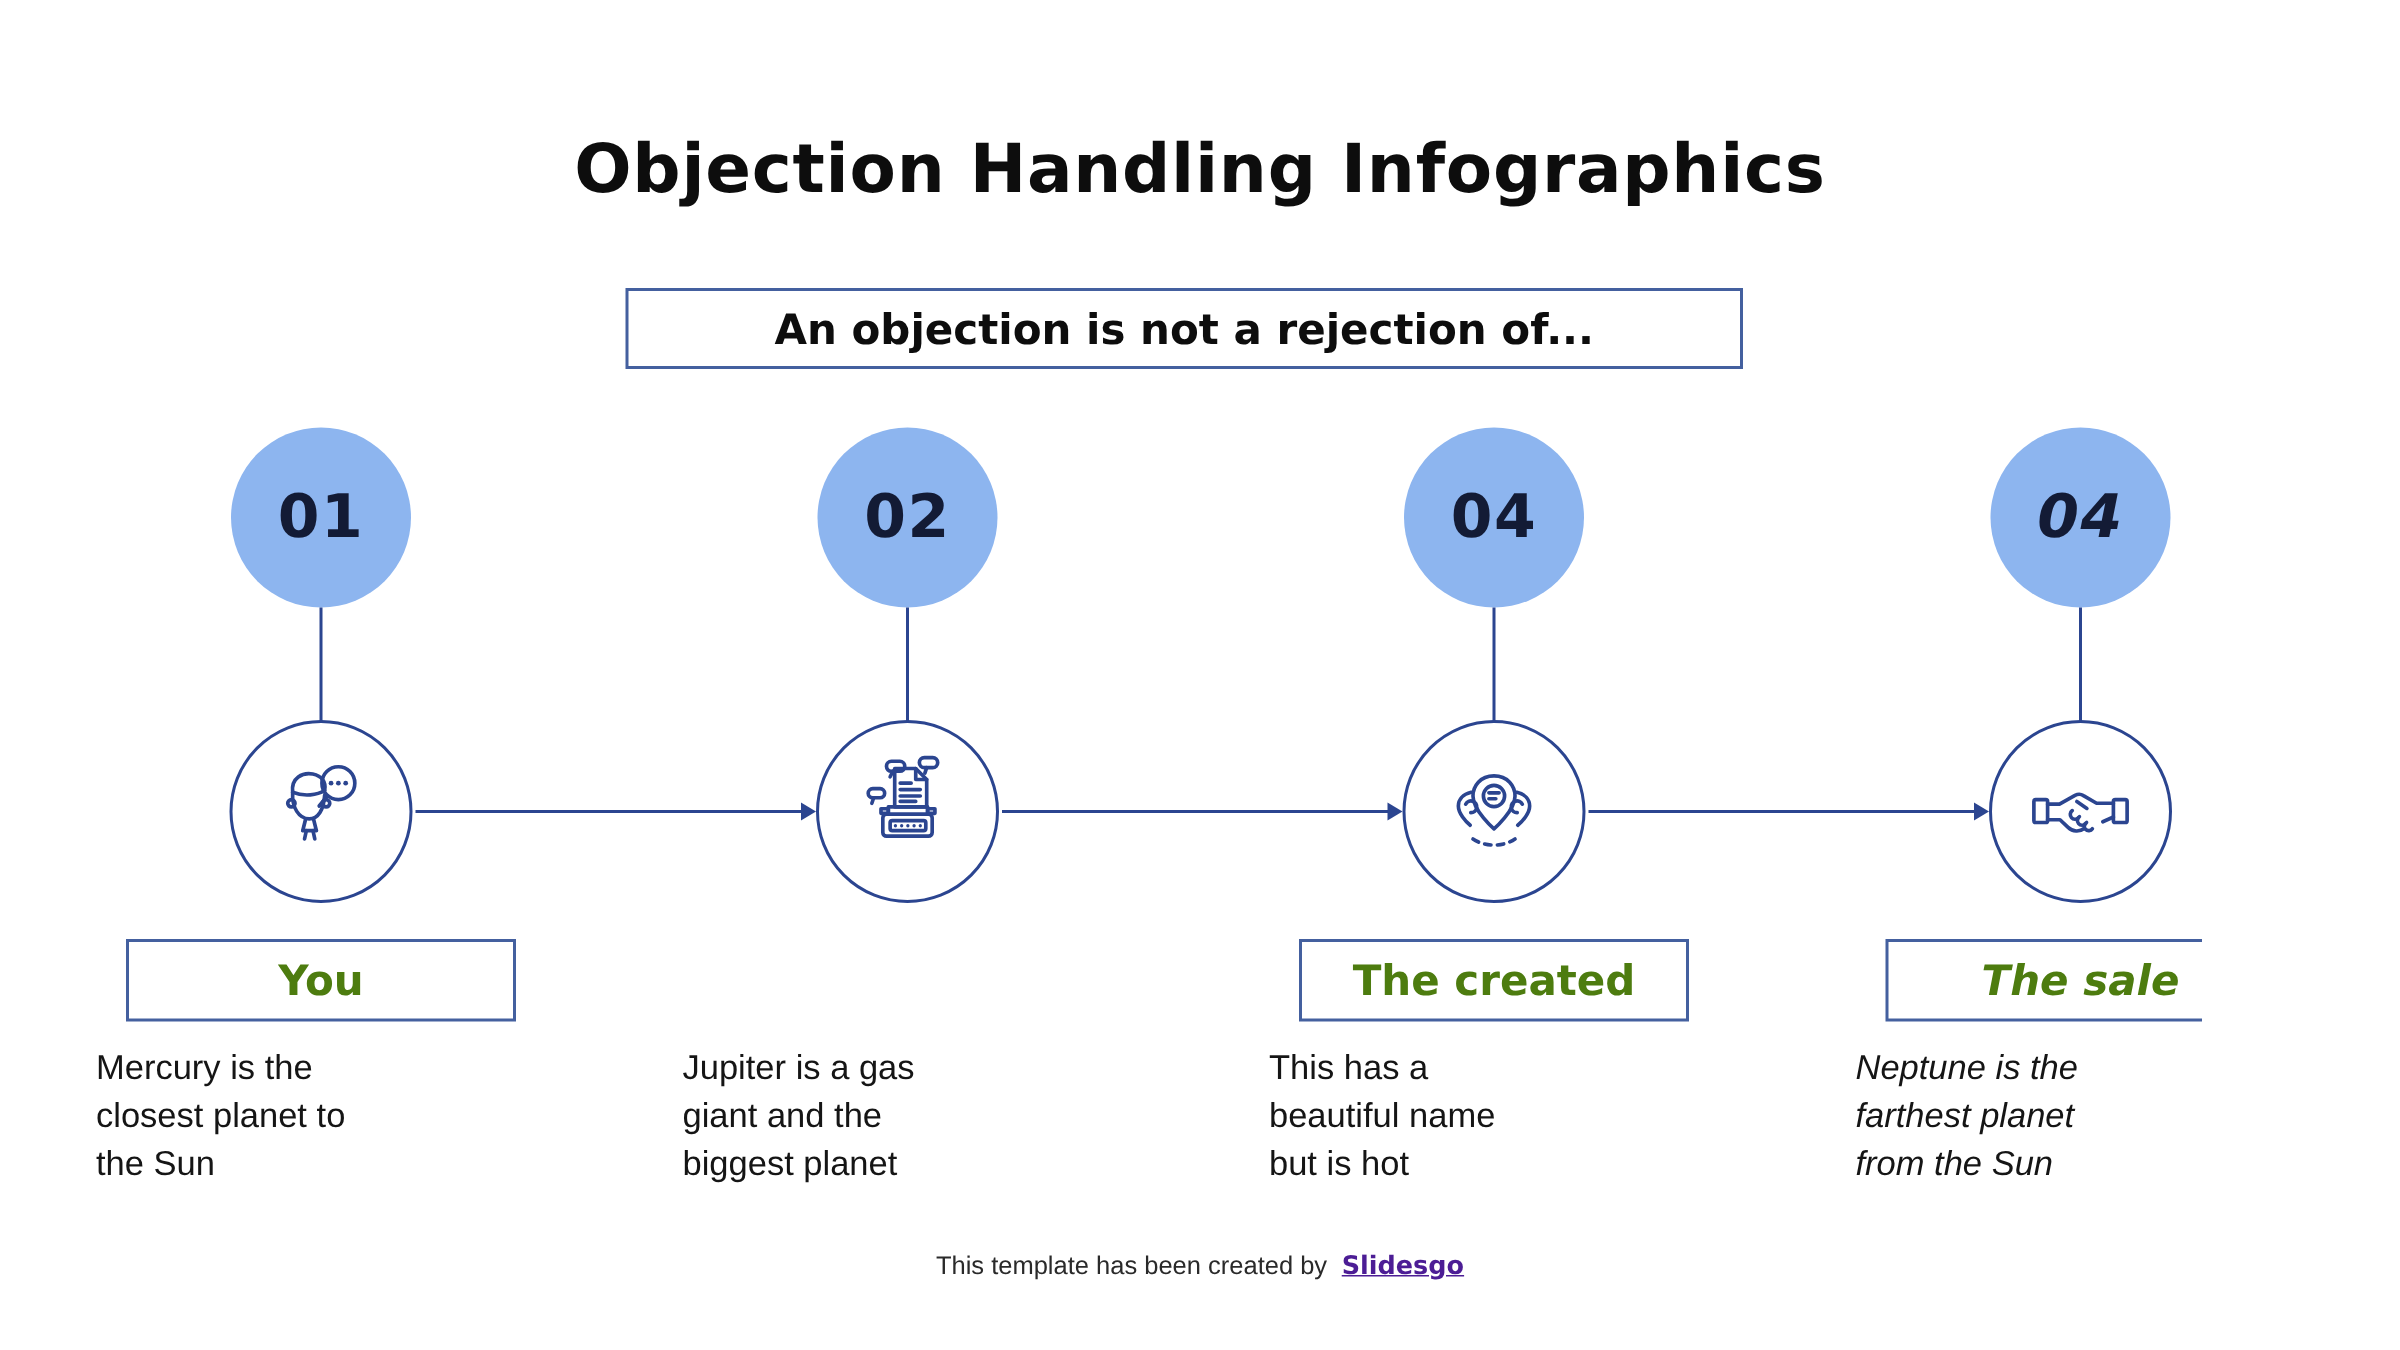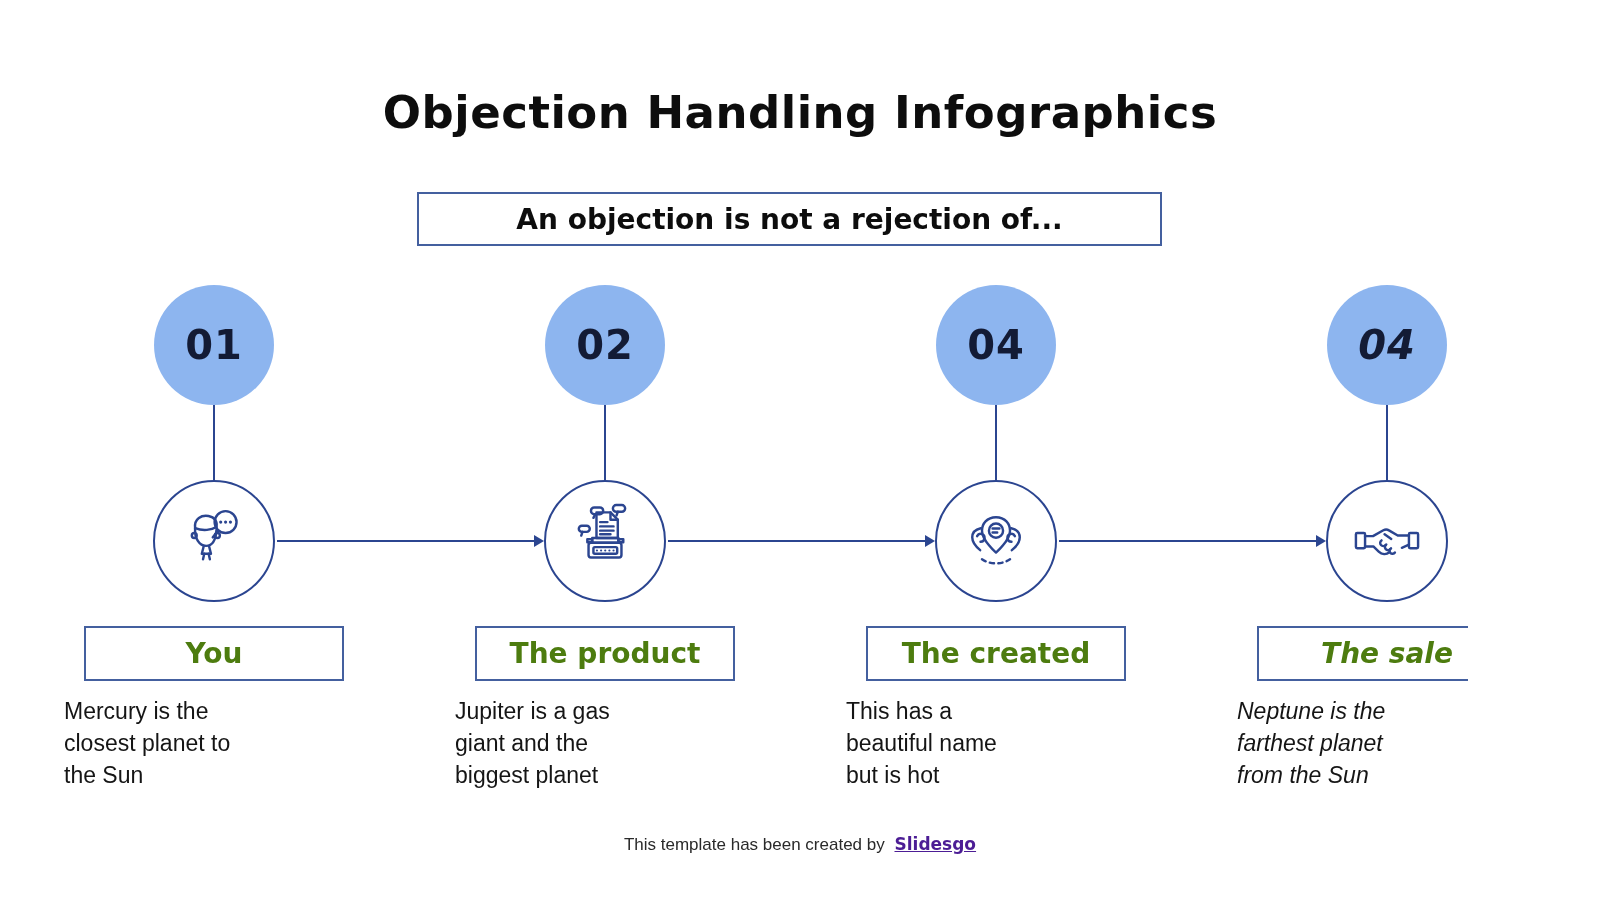--- a/index.html
+++ b/index.html
@@ -127,23 +127,20 @@
         <path class="stroke" d="M17.5 30.5 h4 v2.5 h-4 Z M43 30.5 h4 v2.5 h-4 Z"></path>
         <rect class="stroke" x="18.5" y="33.5" width="27" height="12" rx="2"></rect>
         <rect class="stroke" x="22.5" y="37" width="19.5" height="5.5" rx="1.2"></rect>
         <circle class="fillnavy" cx="25.4" cy="39.8" r="0.9"></circle>
         <circle class="fillnavy" cx="28.8" cy="39.8" r="0.9"></circle>
         <circle class="fillnavy" cx="32.2" cy="39.8" r="0.9"></circle>
         <circle class="fillnavy" cx="35.6" cy="39.8" r="0.9"></circle>
         <circle class="fillnavy" cx="39" cy="39.8" r="0.9"></circle>
       </svg>
     </div>
-    <div class="label-box">
-      <span>The product</span>
-    </div>
     <div class="desc">Jupiter is a gas
 giant and the
 biggest planet</div>
   </div>
 
   <div class="col col-3">
     <div class="num-circle">
       <span>04</span>
     </div>
     <div class="vline"></div>

